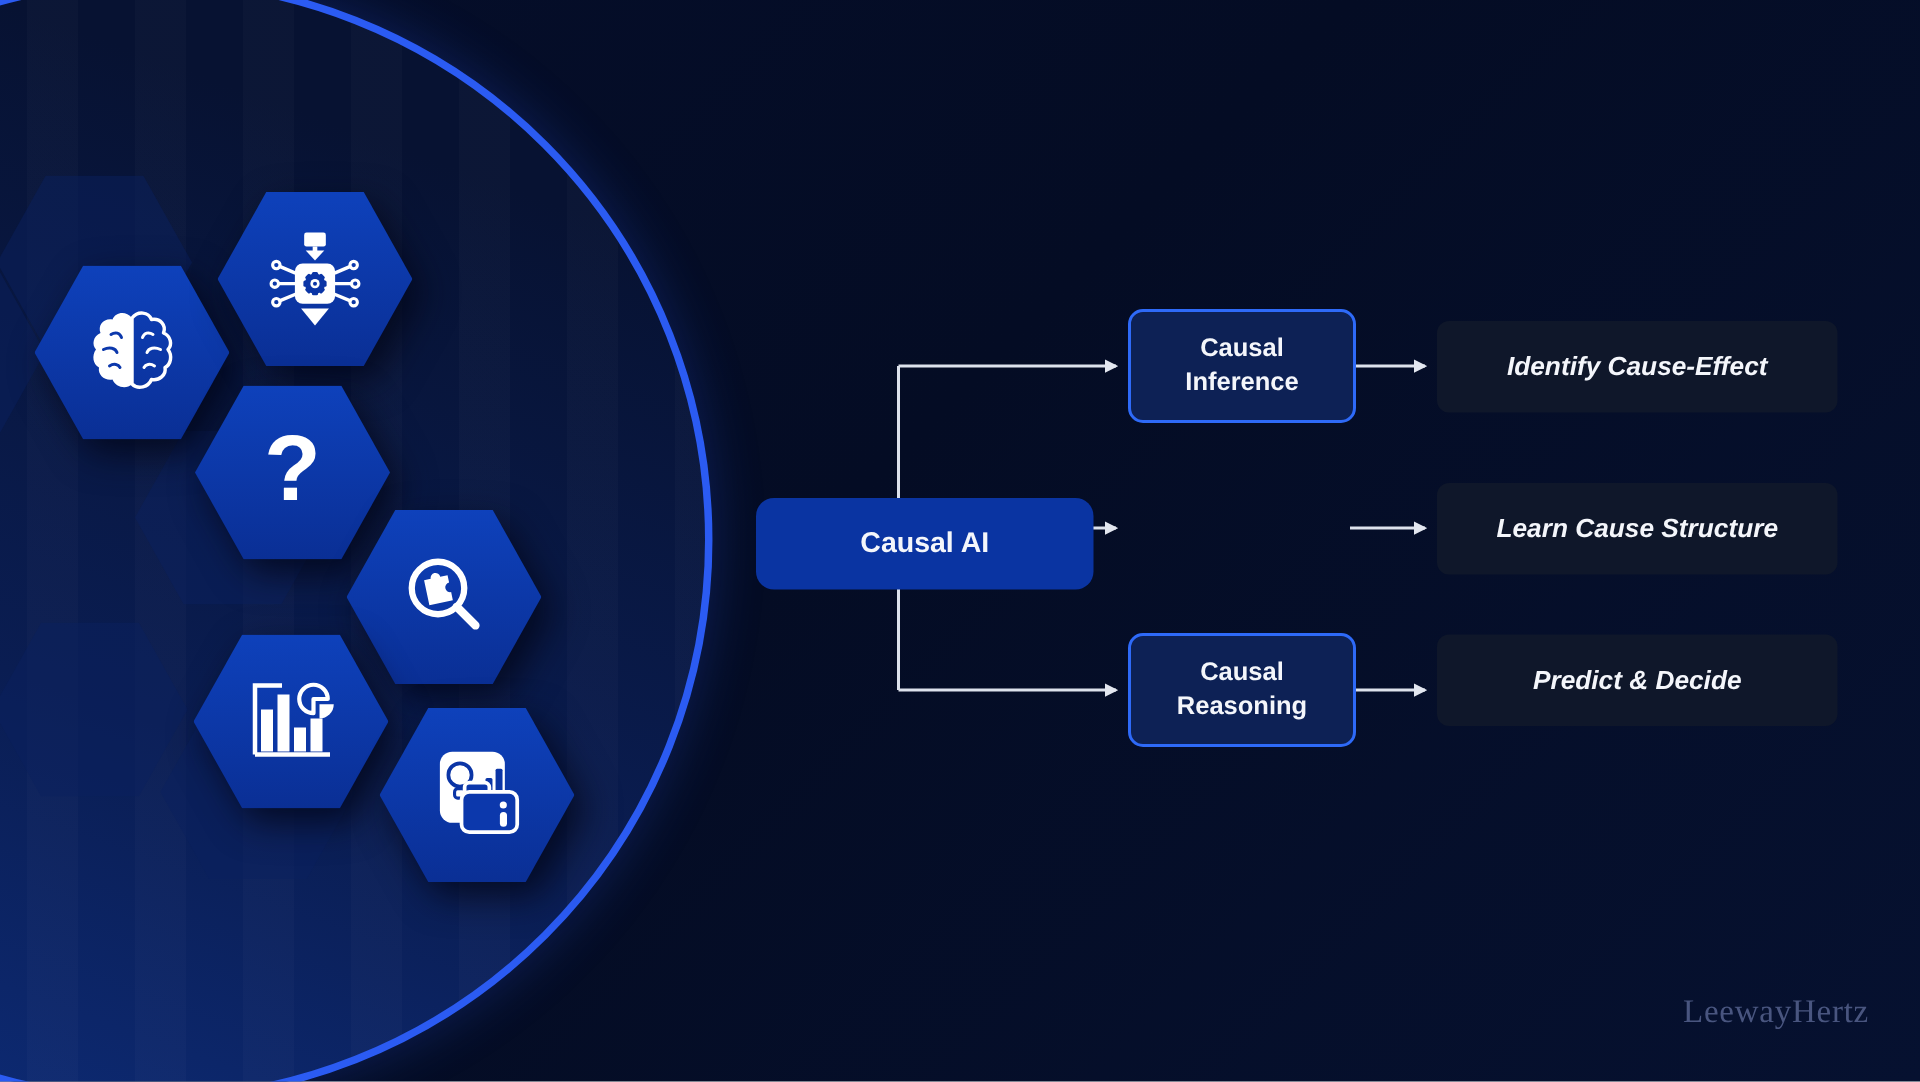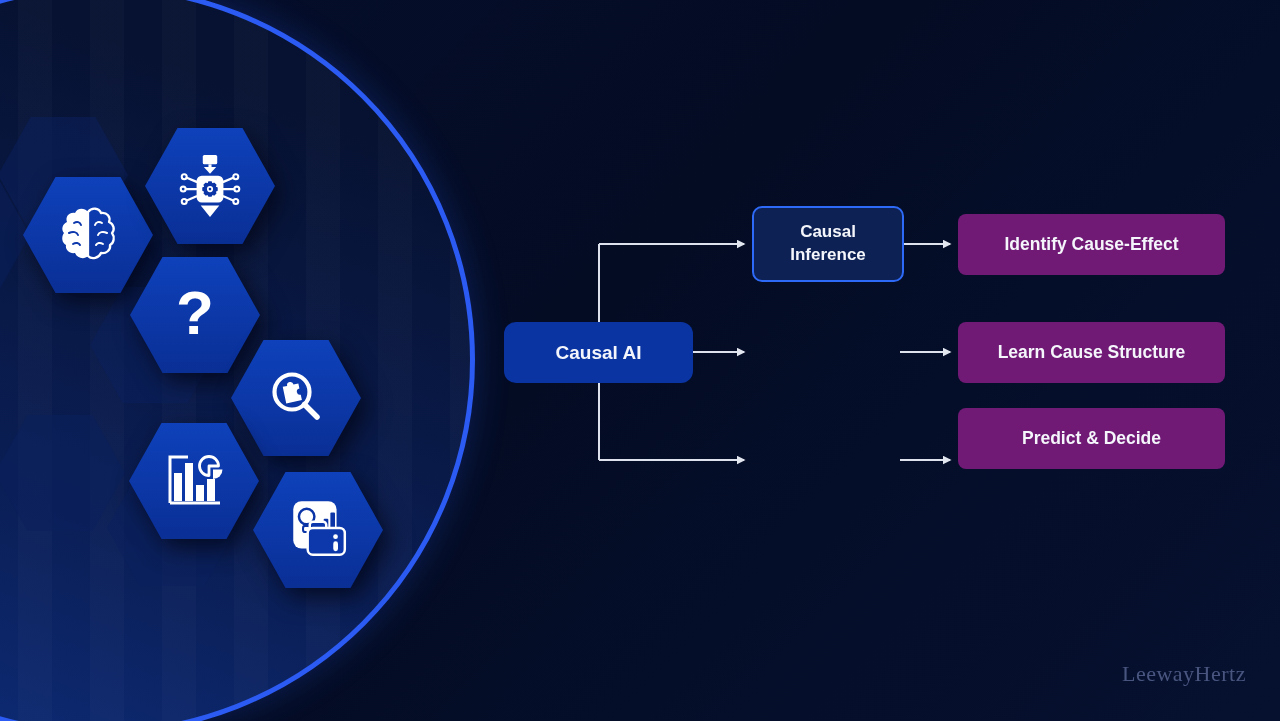--- a/index.html
+++ b/index.html
@@ -45,40 +45,40 @@
 
   .qmark{color:#ffffff;font-size:62px;font-weight:700;line-height:1;transform:translateY(-2px);}
 
   
   .connectors{position:absolute;left:0;top:0;width:1280px;height:721px;}
   .node{
     position:absolute;display:flex;align-items:center;justify-content:center;
     text-align:center;color:#f4f6fb;box-sizing:border-box;
   }
   .node-root{
-    left:504px;top:322px;width:189px;height:61px;
+    left:504px;top:332px;width:225px;height:61px;
     background:#0a34a2;border-radius:12px;
     font-size:19px;font-weight:700;
   }
   .node-mid{
     left:752px;width:152px;height:76px;
     background:#0d2155;border:2px solid #2e6af8;border-radius:10px;
     font-size:17px;font-weight:700;line-height:1.35;padding:0 24px;
   }
   .node-mid.row-0{top:206px;}
   .node-mid.row-1{top:314px;}
   .node-mid.row-2{top:422px;}
   .node-out{
     left:958px;width:267px;height:61px;
-    background:#701a75;border-radius:8px;
-    font-size:17.5px;font-weight:700;
+    background:#0f172a;border-radius:8px;
+    font-size:17.5px;font-weight:700;font-style:italic;
   }
   .node-out.row-0{top:214px;}
   .node-out.row-1{top:322px;text-align:right;}
-  .node-out.row-2{top:408px;}
+  .node-out.row-2{top:423px;}
 
   
   .watermark{
     position:absolute;left:1122px;top:661px;
     font-family:"Liberation Serif",serif;
     font-size:22px;color:#55628e;opacity:0.85;letter-spacing:0.5px;
   }
 </style>
 </head>
 <body>
@@ -216,20 +216,21 @@
       <path d="M599 460 H744" marker-end="url(#arrow)"></path>
       <path d="M900 244 H950" marker-end="url(#arrow)"></path>
       <path d="M900 352 H950" marker-end="url(#arrow)"></path>
       <path d="M900 460 H950" marker-end="url(#arrow)"></path>
     </g>
   </svg>
 
   <div class="node node-root">Causal AI</div>
 
   <div class="node node-mid row-0">Causal Inference</div>
+  <div class="node node-mid row-2">Causal Reasoning</div>
 
   <div class="node node-out row-0">Identify Cause-Effect</div>
   <div class="node node-out row-1">Learn Cause Structure</div>
   <div class="node node-out row-2">Predict &amp; Decide</div>
 
   <div class="watermark">LeewayHertz</div>
 
 </div>
 
 </body></html>

